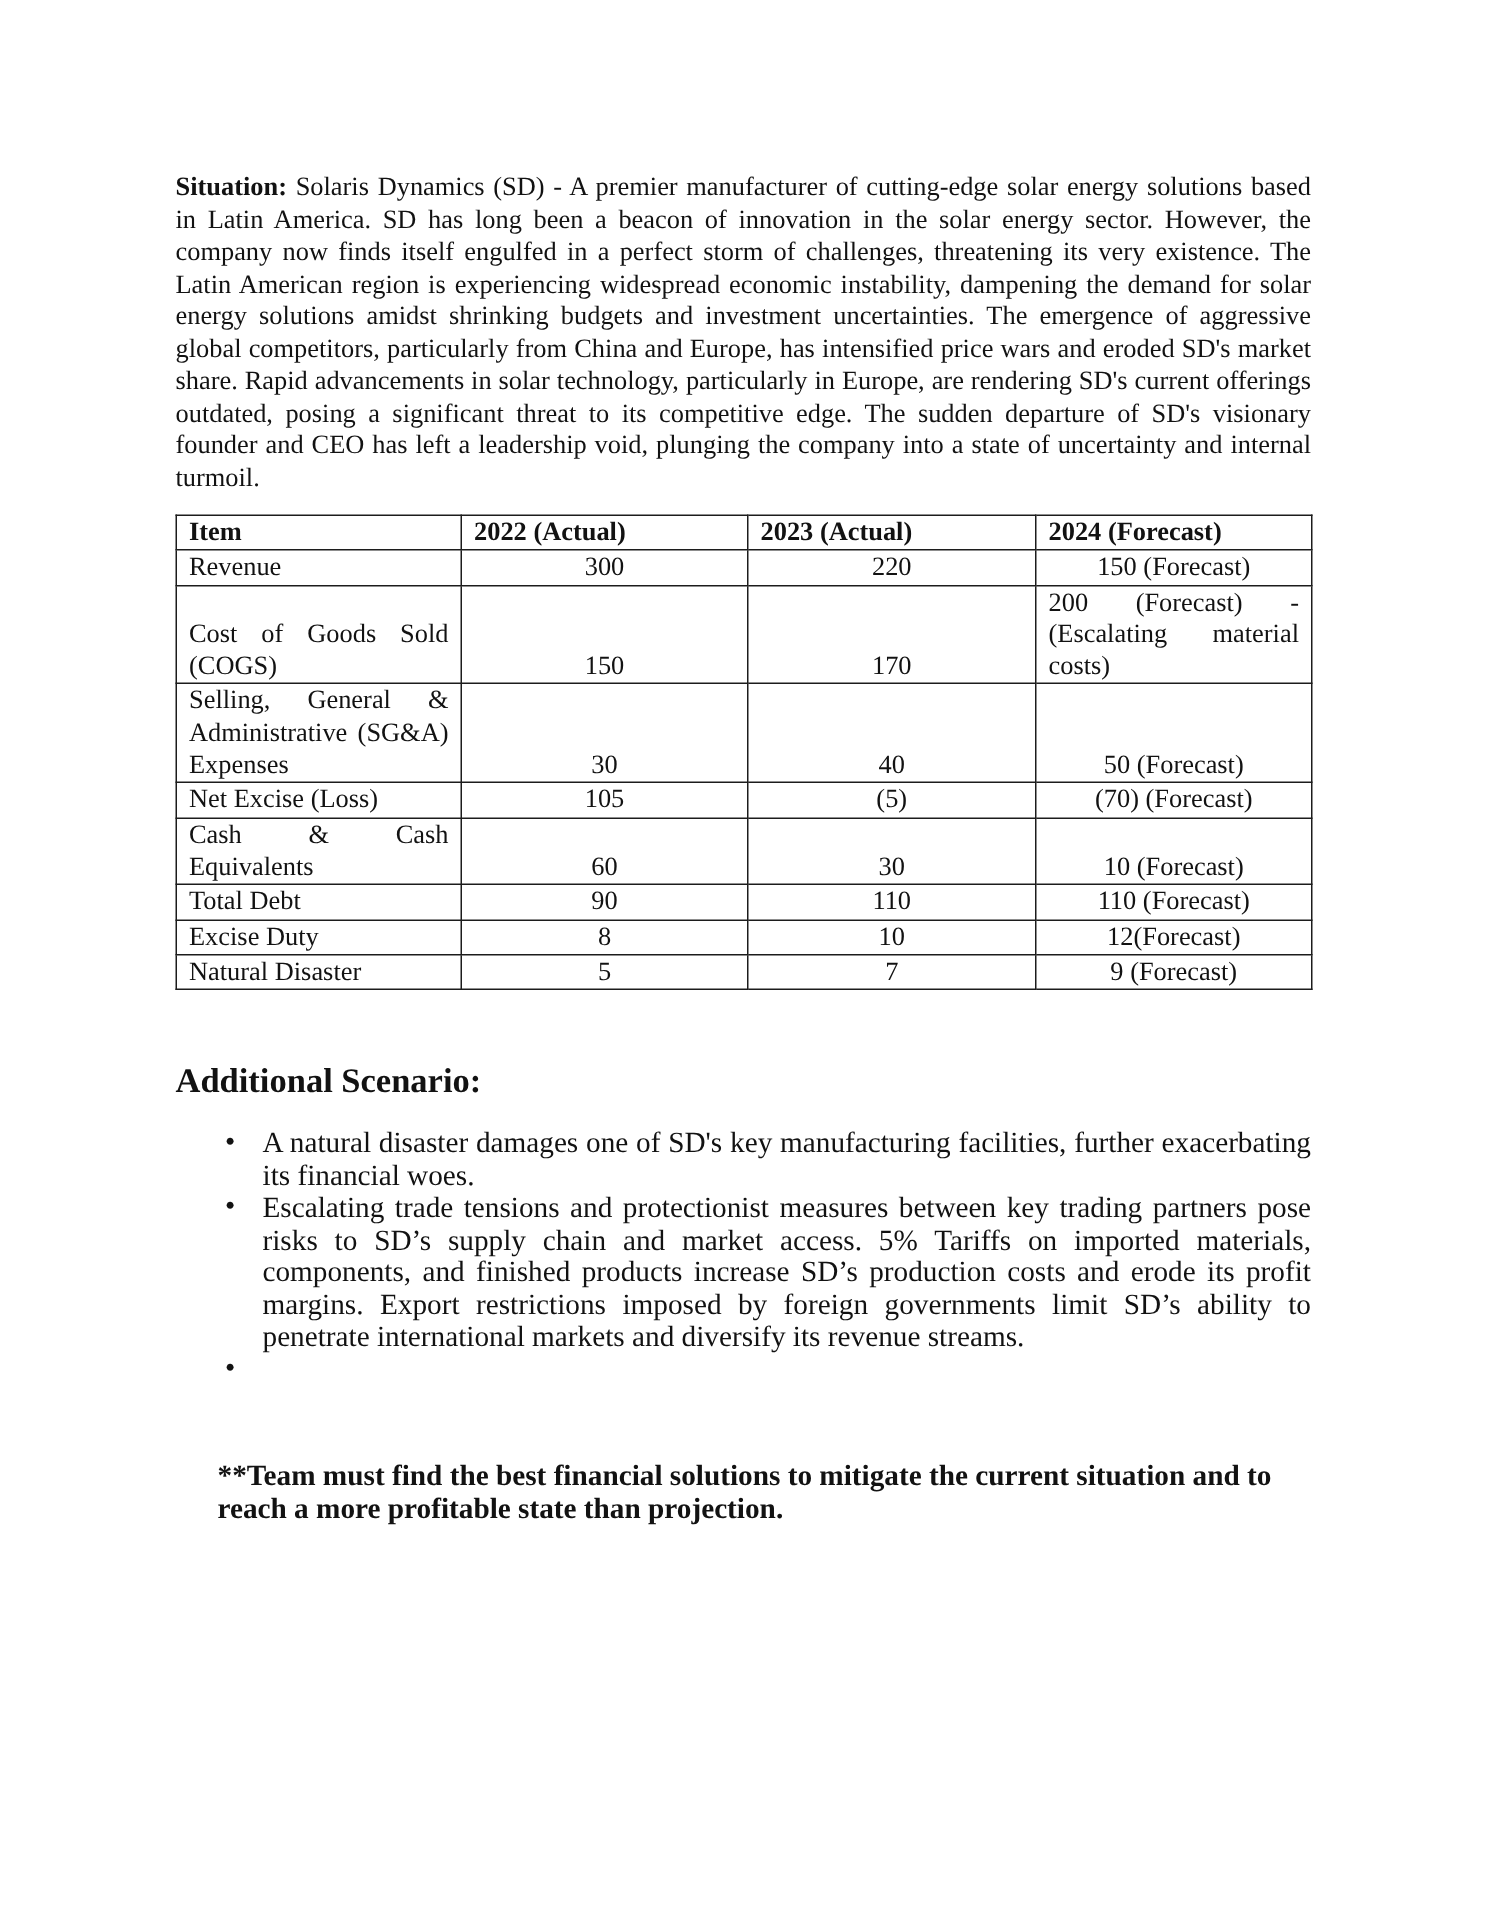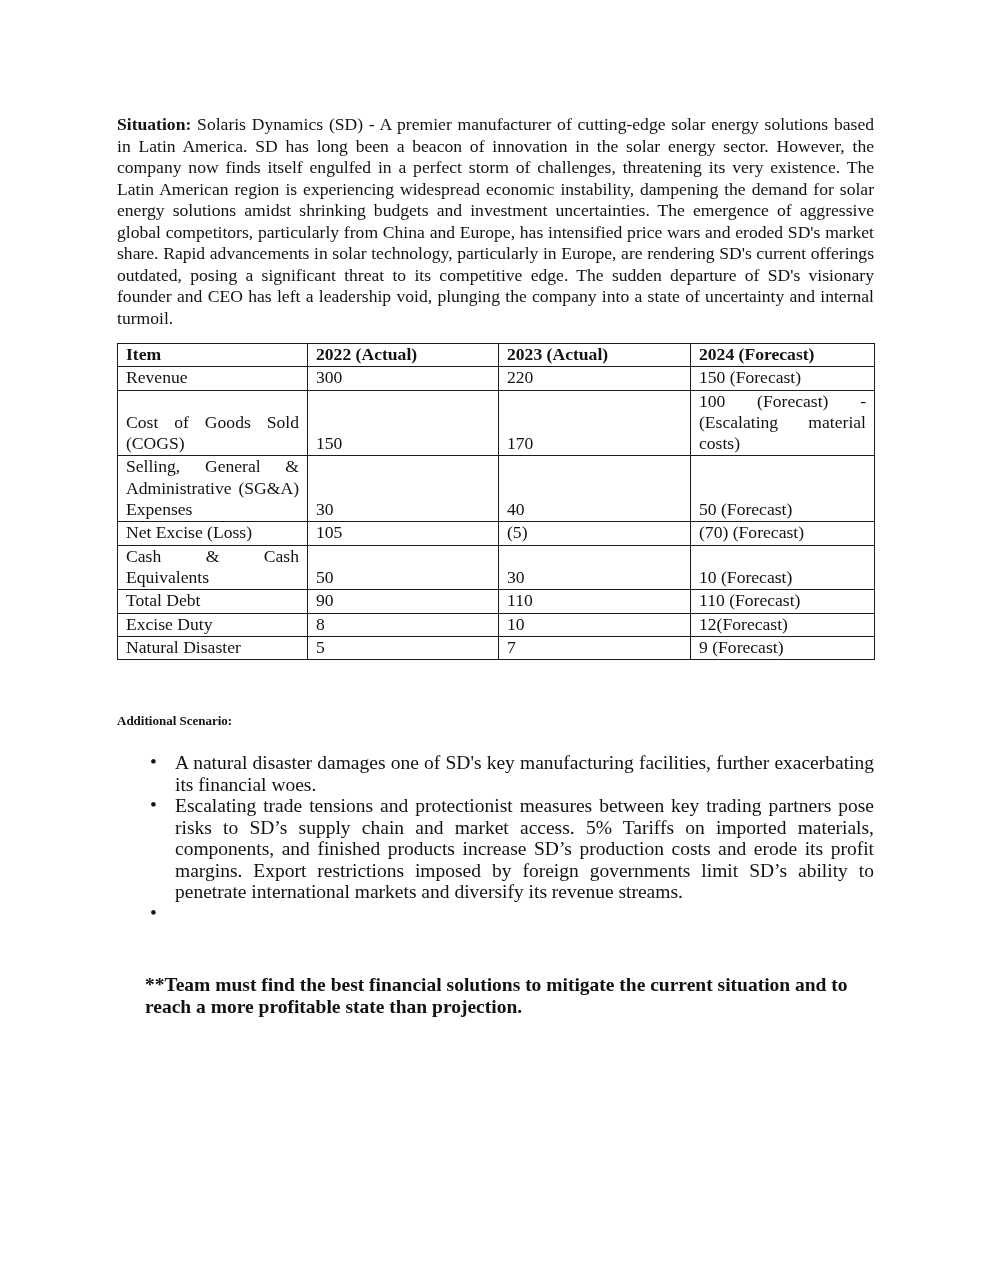--- a/index.html
+++ b/index.html
@@ -40,24 +40,24 @@
     line-height: 21.3px;
   }
   table.fin td, table.fin th {
     border: 1.5px solid #1c1c1c;
     padding: 0 8px 1px 8px;
     vertical-align: bottom;
     text-align: justify;
     font-weight: normal;
   }
   table.fin thead th { font-weight: bold; text-align: left; }
-  table.fin td.num { text-align: left; }
+  table.fin td.num { text-align: center; }
   .addl-heading {
     margin-top: 50px;
-    font-size: 13px;
+    font-size: 23px;
     line-height: 22px;
     font-weight: bold;
   }
   ul.scenario {
     margin-top: 20px;
     list-style: none;
     font-size: 19.5px;
     line-height: 21.5px;
   }
   ul.scenario li {
@@ -108,37 +108,37 @@
         <tr>
           <td>Revenue</td>
           <td class="num">300</td>
           <td class="num">220</td>
           <td class="num">150 (Forecast)</td>
         </tr>
         <tr>
           <td>Cost of Goods Sold (COGS)</td>
           <td class="num">150</td>
           <td class="num">170</td>
-          <td>100 (Forecast) - (Escalating material costs)</td>
+          <td>200 (Forecast) - (Escalating material costs)</td>
         </tr>
         <tr>
           <td>Selling, General &amp; Administrative (SG&amp;A) Expenses</td>
           <td class="num">30</td>
           <td class="num">40</td>
           <td class="num">50 (Forecast)</td>
         </tr>
         <tr>
           <td>Net Excise (Loss)</td>
           <td class="num">105</td>
           <td class="num">(5)</td>
           <td class="num">(70) (Forecast)</td>
         </tr>
         <tr>
           <td>Cash &amp; Cash Equivalents</td>
-          <td class="num">50</td>
+          <td class="num">60</td>
           <td class="num">30</td>
           <td class="num">10 (Forecast)</td>
         </tr>
         <tr>
           <td>Total Debt</td>
           <td class="num">90</td>
           <td class="num">110</td>
           <td class="num">110 (Forecast)</td>
         </tr>
         <tr>

